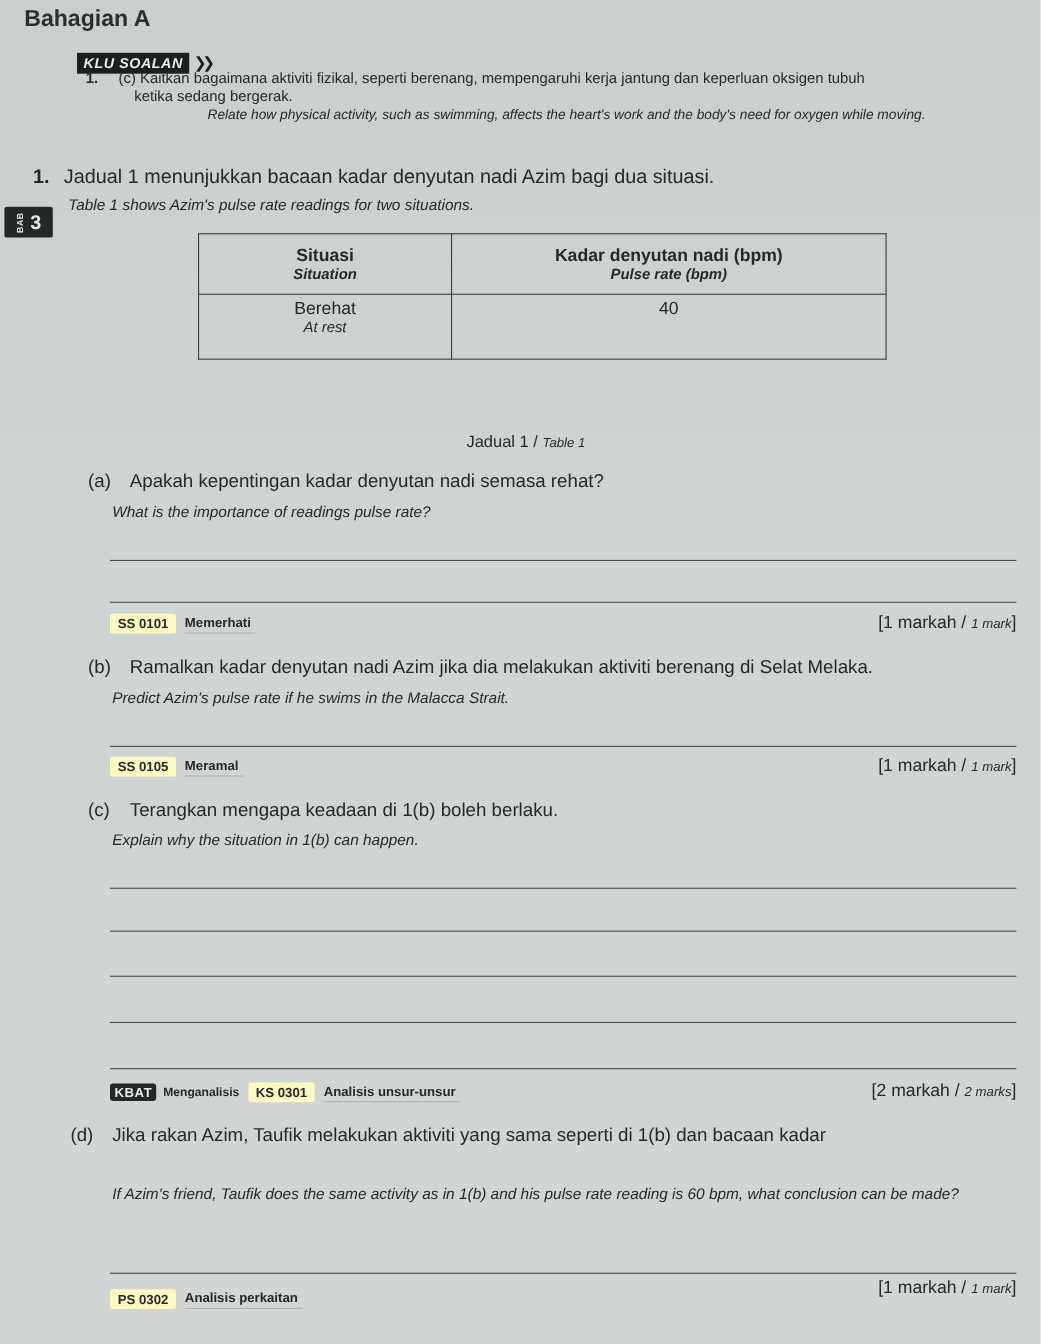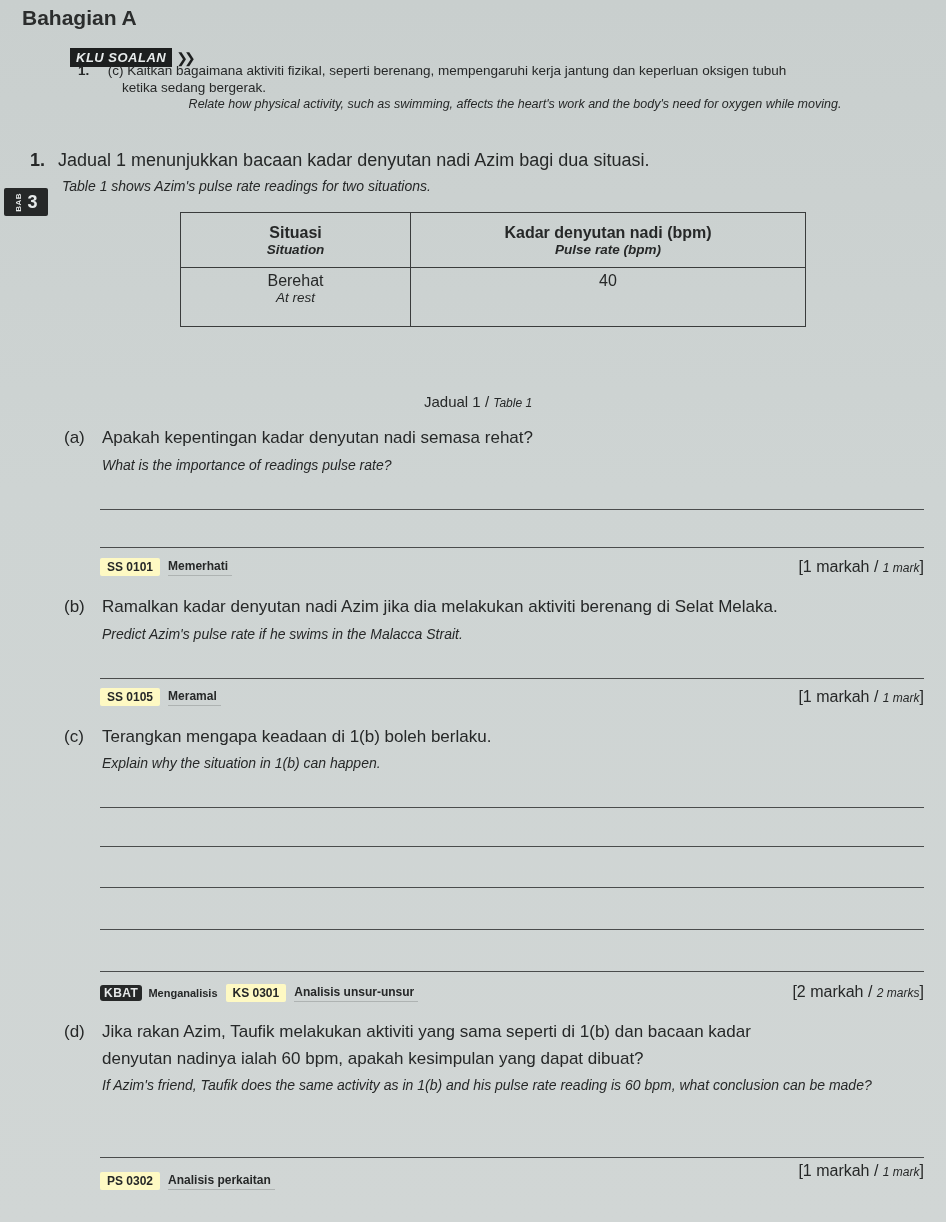--- a/index.html
+++ b/index.html
@@ -29,21 +29,21 @@
     table.data-table th { height: 54px; vertical-align: middle; }
     table.data-table td { height: 54px; vertical-align: top; padding-top: 4px; }
     .col1 { width: 229px; }
     .th-ms { font-size: 16px; font-weight: bold; }
     .th-en { font-size: 13.5px; font-weight: bold; font-style: italic; }
     .td-ms { font-size: 16px; }
     .td-en { font-size: 13.5px; font-style: italic; }
     .td-val { font-size: 16px; padding-top: 2px; }
     .caption { left: 424px; top: 393px; font-size: 15px; }
     .caption .en { font-style: italic; font-size: 12px; }
-    .sub-q { left: 64px; font-size: 17px; }
+    .sub-q { left: 80px; font-size: 17px; }
     .sub-q .lbl { display: inline-block; width: 38px; }
     .sub-en { left: 102px; font-size: 14px; font-style: italic; width: 830px; line-height: 22px; }
     .answer-line { left: 100px; width: 824px; height: 0; border-top: 1.5px solid #4a4c4c; }
     .skill-row { left: 100px; display: flex; align-items: center; font-size: 12px; font-weight: bold; }
     .skill-code { background: #fef9c3; padding: 2px 7px; border-radius: 2px; margin-right: 8px; }
     .skill-name { border-bottom: 1px solid #aeb3b2; padding: 1px 4px 2px 0; }
     .kbat-badge { background: #262828; color: #e6e9e9; font-weight: bold; font-size: 12px; padding: 1px 4px; border-radius: 3px; margin-right: 6px; letter-spacing: 0.5px; }
     .kbat-text { font-size: 11px; margin-right: 8px; }
     .marks { right: 22px; font-size: 16px; }
     .marks .en { font-style: italic; font-size: 12px; }
@@ -148,21 +148,20 @@
   <span class="kbat-text">Menganalisis</span>
   <span class="skill-code">KS 0301</span>
   <span class="skill-name">Analisis unsur-unsur</span>
 </div>
 <div class="abs marks" style="top:983px;">
   <span>[2 markah / </span><span class="en">2 marks</span><span>]</span>
 </div>
 
 <div class="abs sub-q-d">
   <span class="lbl">(d)</span><span>Jika rakan Azim, Taufik melakukan aktiviti yang sama seperti di 1(b) dan bacaan kadar</span>
-  <span class="cont">denyutan nadinya ialah 60 bpm, apakah kesimpulan yang dapat dibuat?</span>
 </div>
 <div class="abs sub-en" style="top:1074px; width:830px;">If Azim's friend, Taufik does the same activity as in 1(b) and his pulse rate reading is 60 bpm, what conclusion can be made?</div>
 <div class="abs answer-line" style="top:1157px;"></div>
 <div class="abs skill-row" style="top:1172px;">
   <span class="skill-code">PS 0302</span>
   <span class="skill-name">Analisis perkaitan</span>
 </div>
 <div class="abs marks" style="top:1162px;">
   <span>[1 markah / </span><span class="en">1 mark</span><span>]</span>
 </div>

